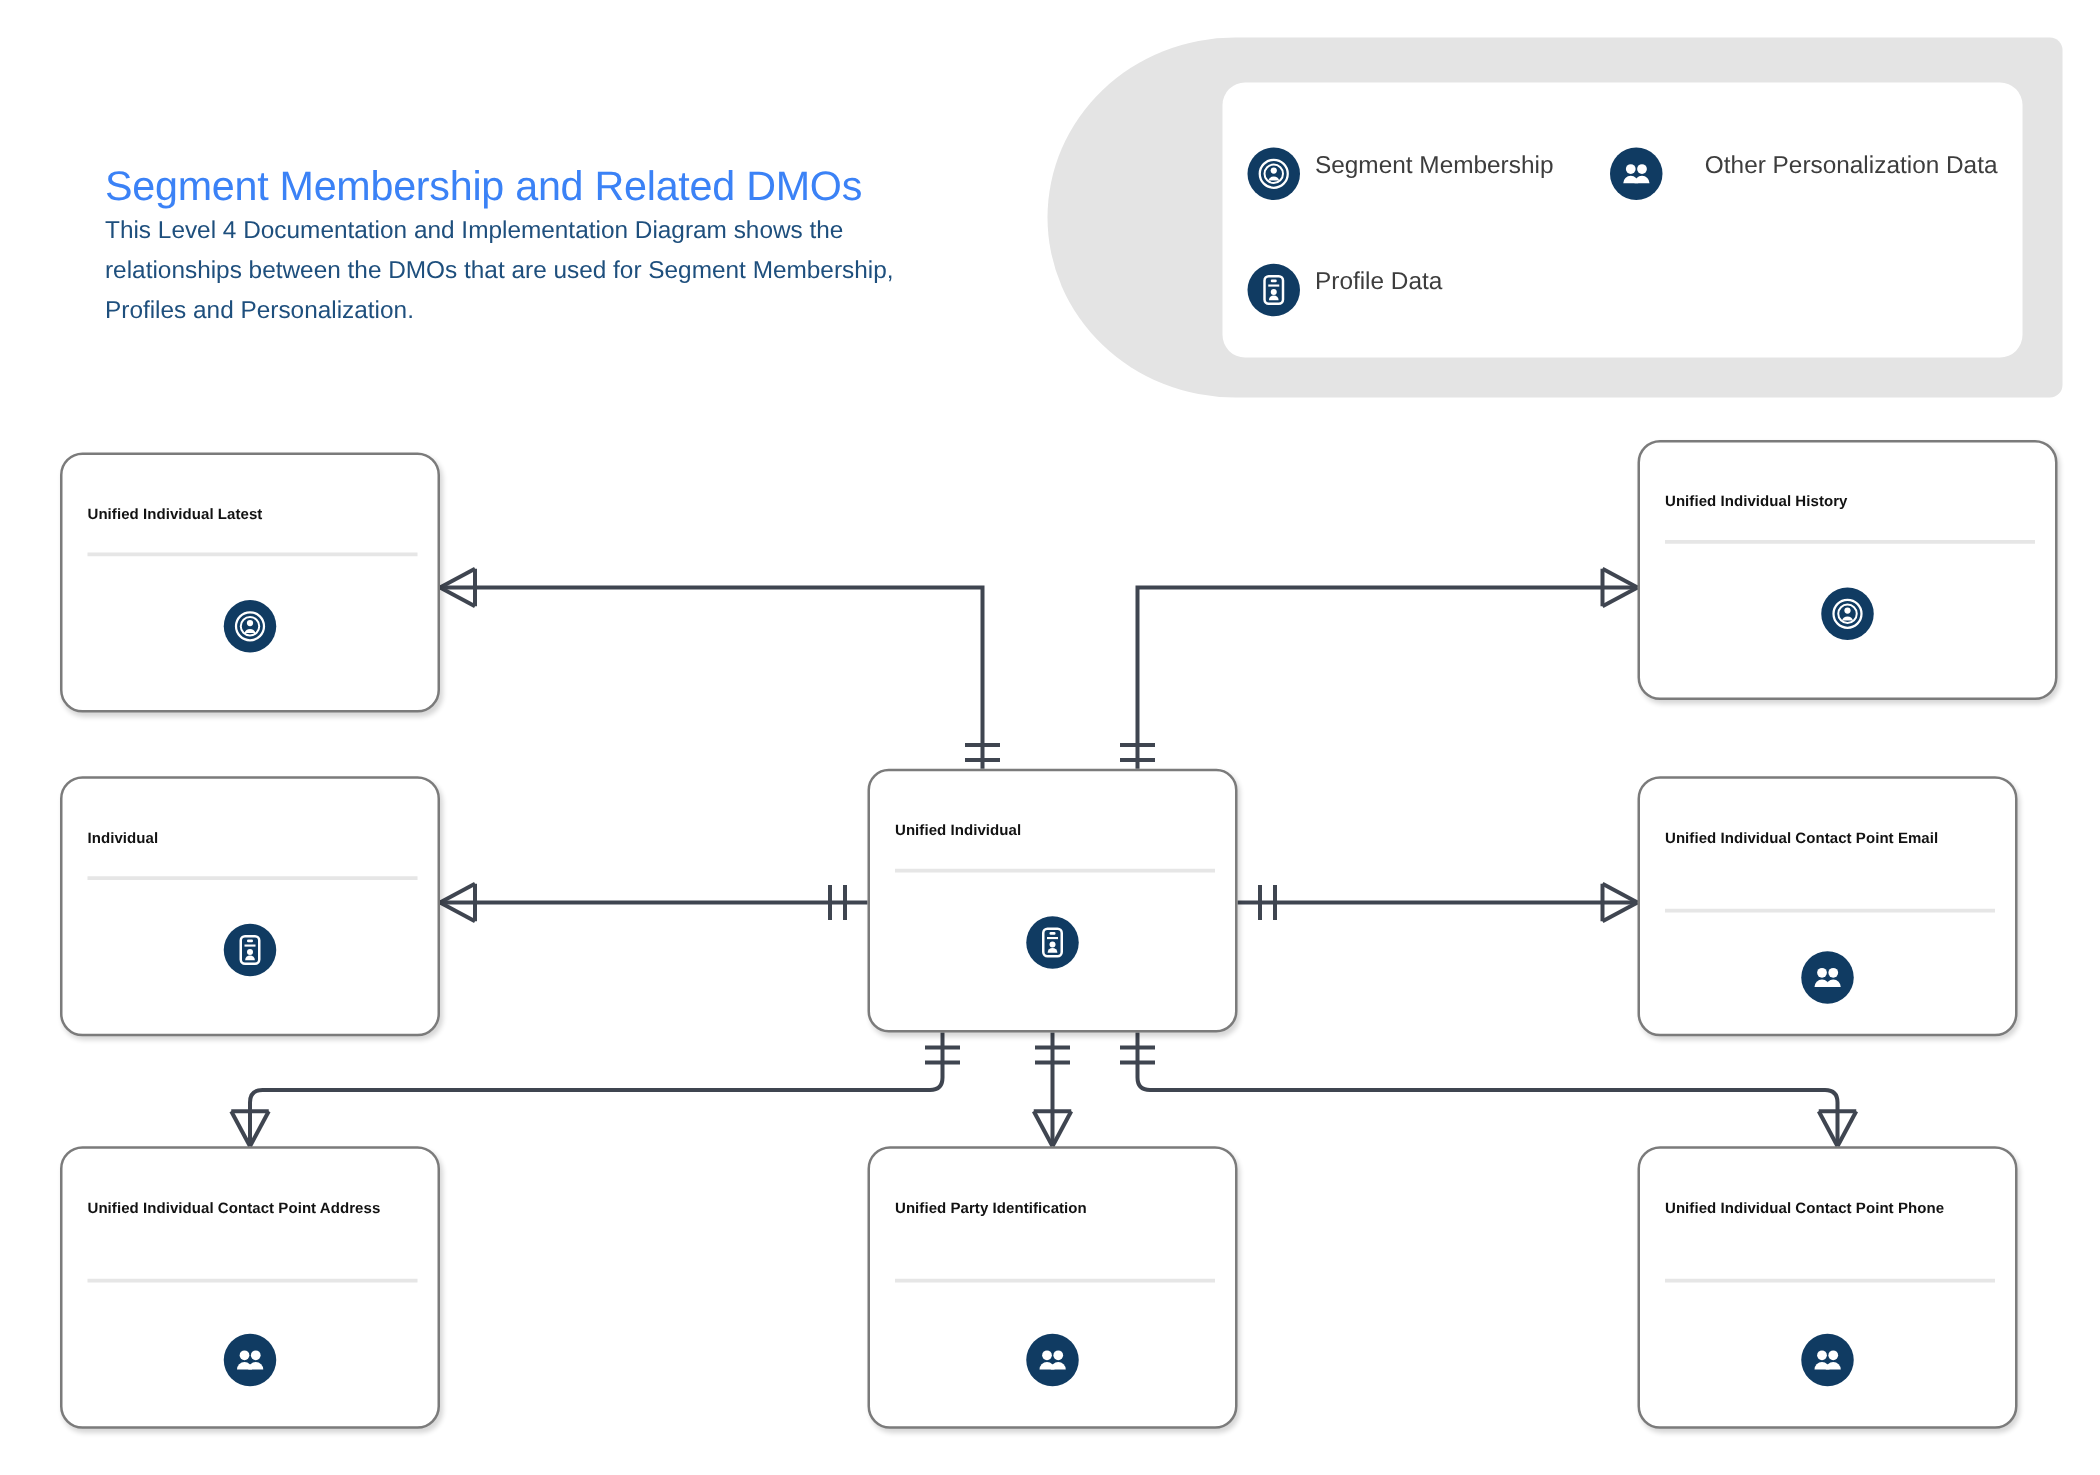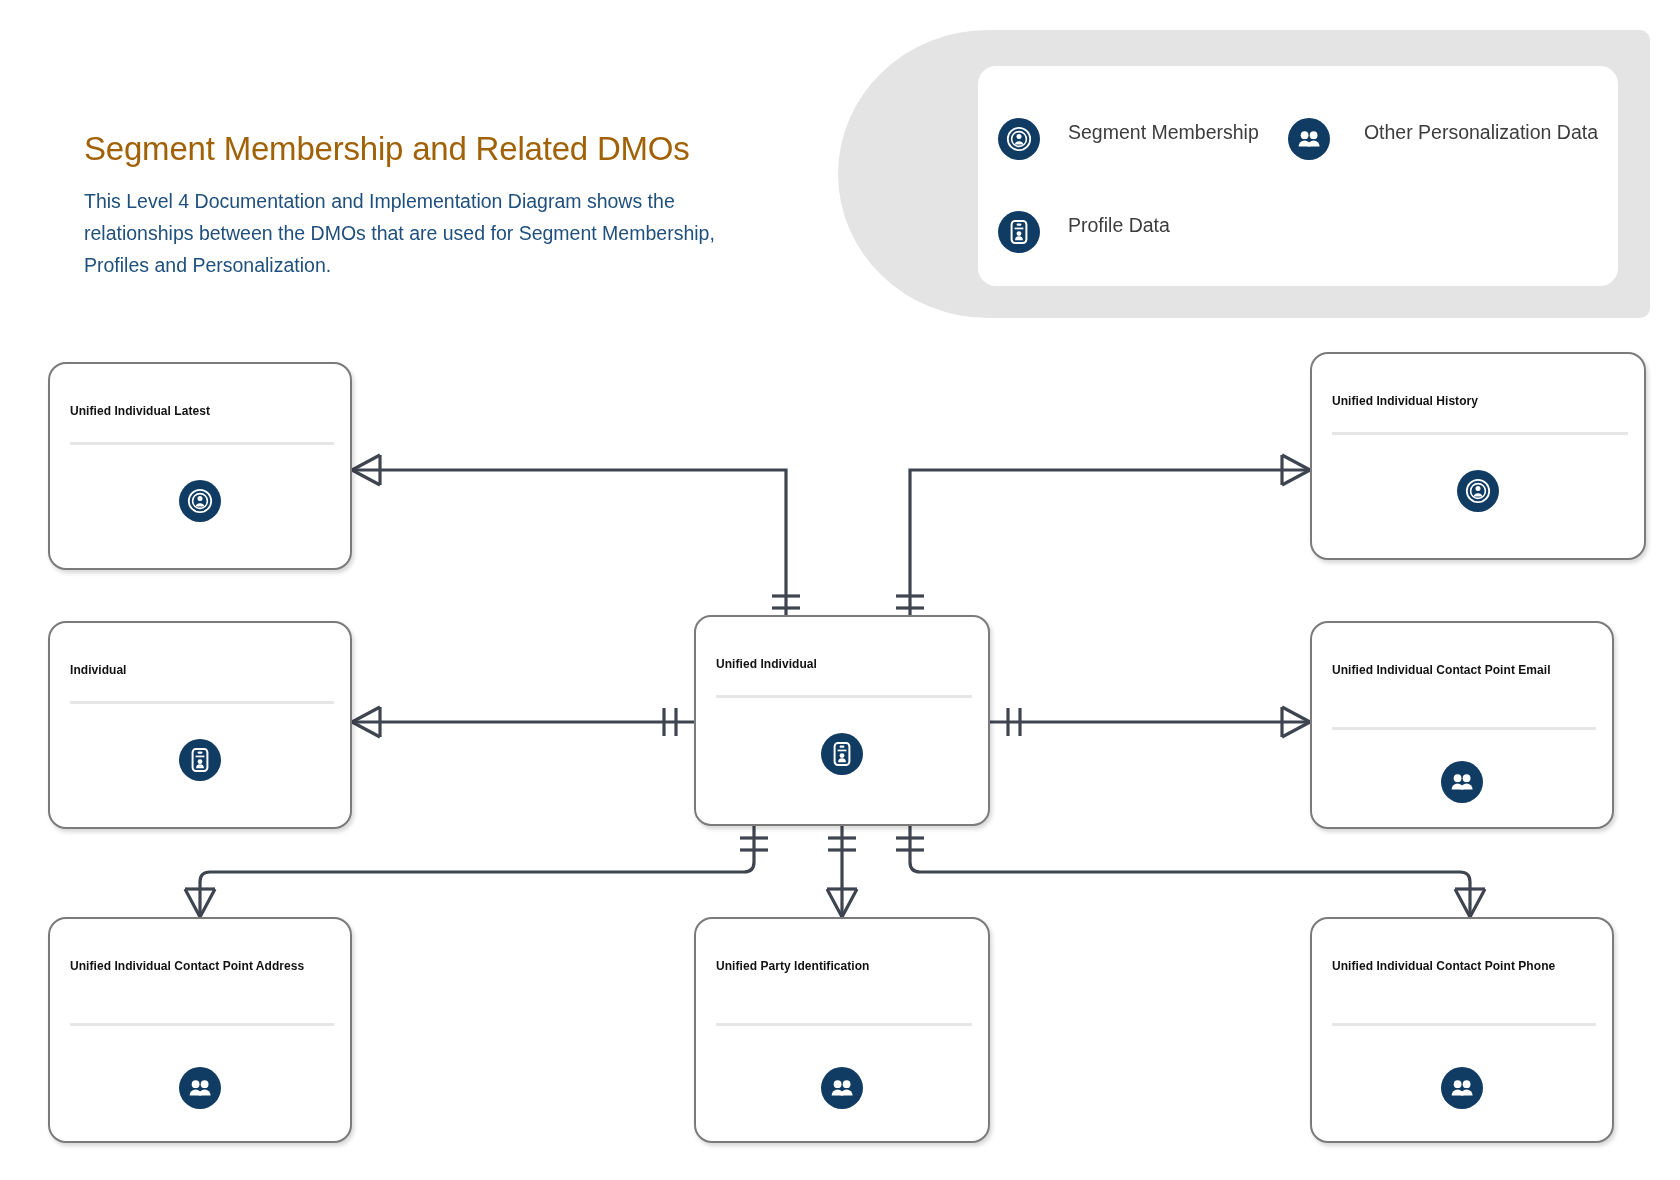--- a/index.html
+++ b/index.html
@@ -23,44 +23,44 @@
     border-top-right-radius: 10px;
     border-bottom-right-radius: 10px;
   }
   .legend-card {
     position: absolute;
     left: 978px; top: 66px;
     width: 640px; height: 220px;
     background: #ffffff;
     border-radius: 18px;
   }
-  .legend-item { position: absolute; display: flex; align-items: flex-start; gap: 28px; }
+  .legend-item { position: absolute; display: flex; align-items: flex-start; gap: 12px; }
   .legend-item .lbl {
     font-size: 19.5px; color: #3d3d3d; line-height: 1.25;
     font-family: "Liberation Sans", sans-serif; padding-top: 2px;
   }
   #legend-0 { left: 20px; top: 52px; width: 300px; }
   #legend-1 { left: 310px; top: 52px; width: 310px; justify-content: space-between; }
   #legend-2 { left: 20px; top: 145px; width: 300px; }
 
   .badge {
     width: 42px; height: 42px; border-radius: 50%;
     background: #103b62; flex: 0 0 42px;
     display: flex; align-items: center; justify-content: center;
   }
   .badge svg { display: block; }
 
   
   .title-block { position: absolute; left: 84px; top: 128px; width: 680px; }
   .page-title {
-    font-size: 33px; font-weight: 400; color: #a16207;
+    font-size: 33px; font-weight: 400; color: #3b82f6;
     letter-spacing: -0.2px; line-height: 1.25;
   }
   .page-desc {
-    margin-top: 17px; font-size: 19.5px; color: #1e4f7d;
+    font-size: 19.5px; color: #1e4f7d;
     line-height: 1.63; font-weight: 400;
   }
 
   
   .entity {
     position: absolute;
     background: #ffffff;
     border: 2px solid #7b7b7b;
     border-radius: 18px;
     box-shadow: 2px 3px 4px rgba(0,0,0,0.16);

